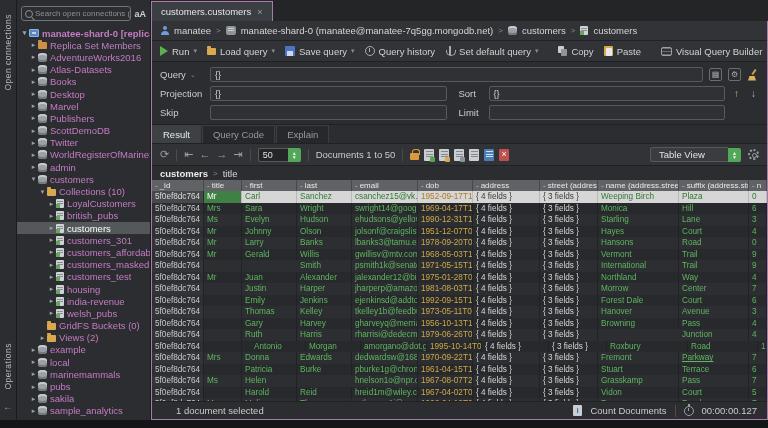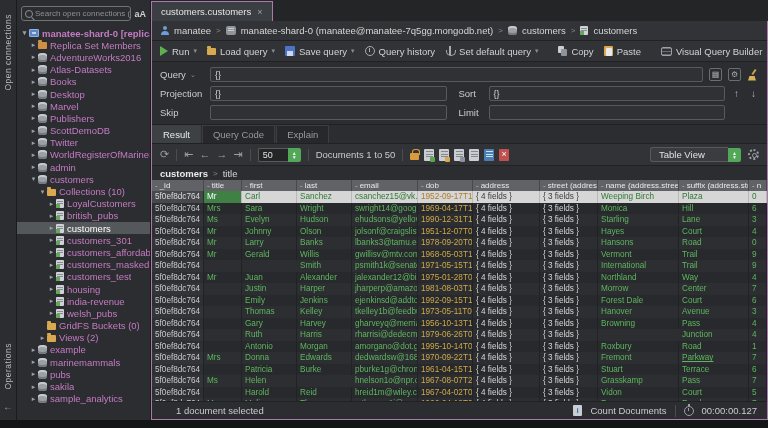--- a/index.html
+++ b/index.html
@@ -304,20 +304,25 @@
             <span class="lbl">Views (2)</span>
           </div>
           <div class="ti" style="padding-left: 12px;">
             <span class="chev">▸</span>
             <span class="ic ic-db"></span>
             <span class="lbl">example</span>
           </div>
           <div class="ti" style="padding-left: 12px;">
             <span class="chev">▸</span>
             <span class="ic ic-db"></span>
+            <span class="lbl">local</span>
+          </div>
+          <div class="ti" style="padding-left: 12px;">
+            <span class="chev">▸</span>
+            <span class="ic ic-db"></span>
             <span class="lbl">marinemammals</span>
           </div>
           <div class="ti" style="padding-left: 12px;">
             <span class="chev">▸</span>
             <span class="ic ic-db"></span>
             <span class="lbl">pubs</span>
           </div>
           <div class="ti" style="padding-left: 12px;">
             <span class="chev">▸</span>
             <span class="ic ic-db"></span>
@@ -694,21 +699,21 @@
                 <div class="td c-date" style="width: 55px;">1979-06-26T05:0</div>
                 <div class="td c-fields" style="width: 67px;">{ 4 fields }</div>
                 <div class="td c-fields" style="width: 58px;">{ 3 fields }</div>
                 <div class="td c-green" style="width: 81px; margin-top: 23px;">Badeau</div>
                 <div class="td c-green" style="width: 70px;">Junction</div>
                 <div class="td c-green" style="width: 18px;">4</div>
               </div>
               <div class="trow odd">
                 <div class="td c-id" style="width: 52px;">5f0ef8dc764</div>
                 <div class="td c-green" style="width: 38px;"></div>
-                <div class="td c-green" style="width: 55px;">Antonio</div>
+                <div class="td c-green" style="width: 55px; margin-left: 9px;">Antonio</div>
                 <div class="td c-green" style="width: 55px;">Morgan</div>
                 <div class="td c-green" style="width: 66px;">amorgano@dot.gov</div>
                 <div class="td c-date" style="width: 55px;">1995-10-14T01:0</div>
                 <div class="td c-fields" style="width: 67px;">{ 4 fields }</div>
                 <div class="td c-fields" style="width: 58px;">{ 3 fields }</div>
                 <div class="td c-green" style="width: 81px;">Roxbury</div>
                 <div class="td c-green" style="width: 70px;">Road</div>
                 <div class="td c-green" style="width: 18px;">1</div>
               </div>
               <div class="trow even">

